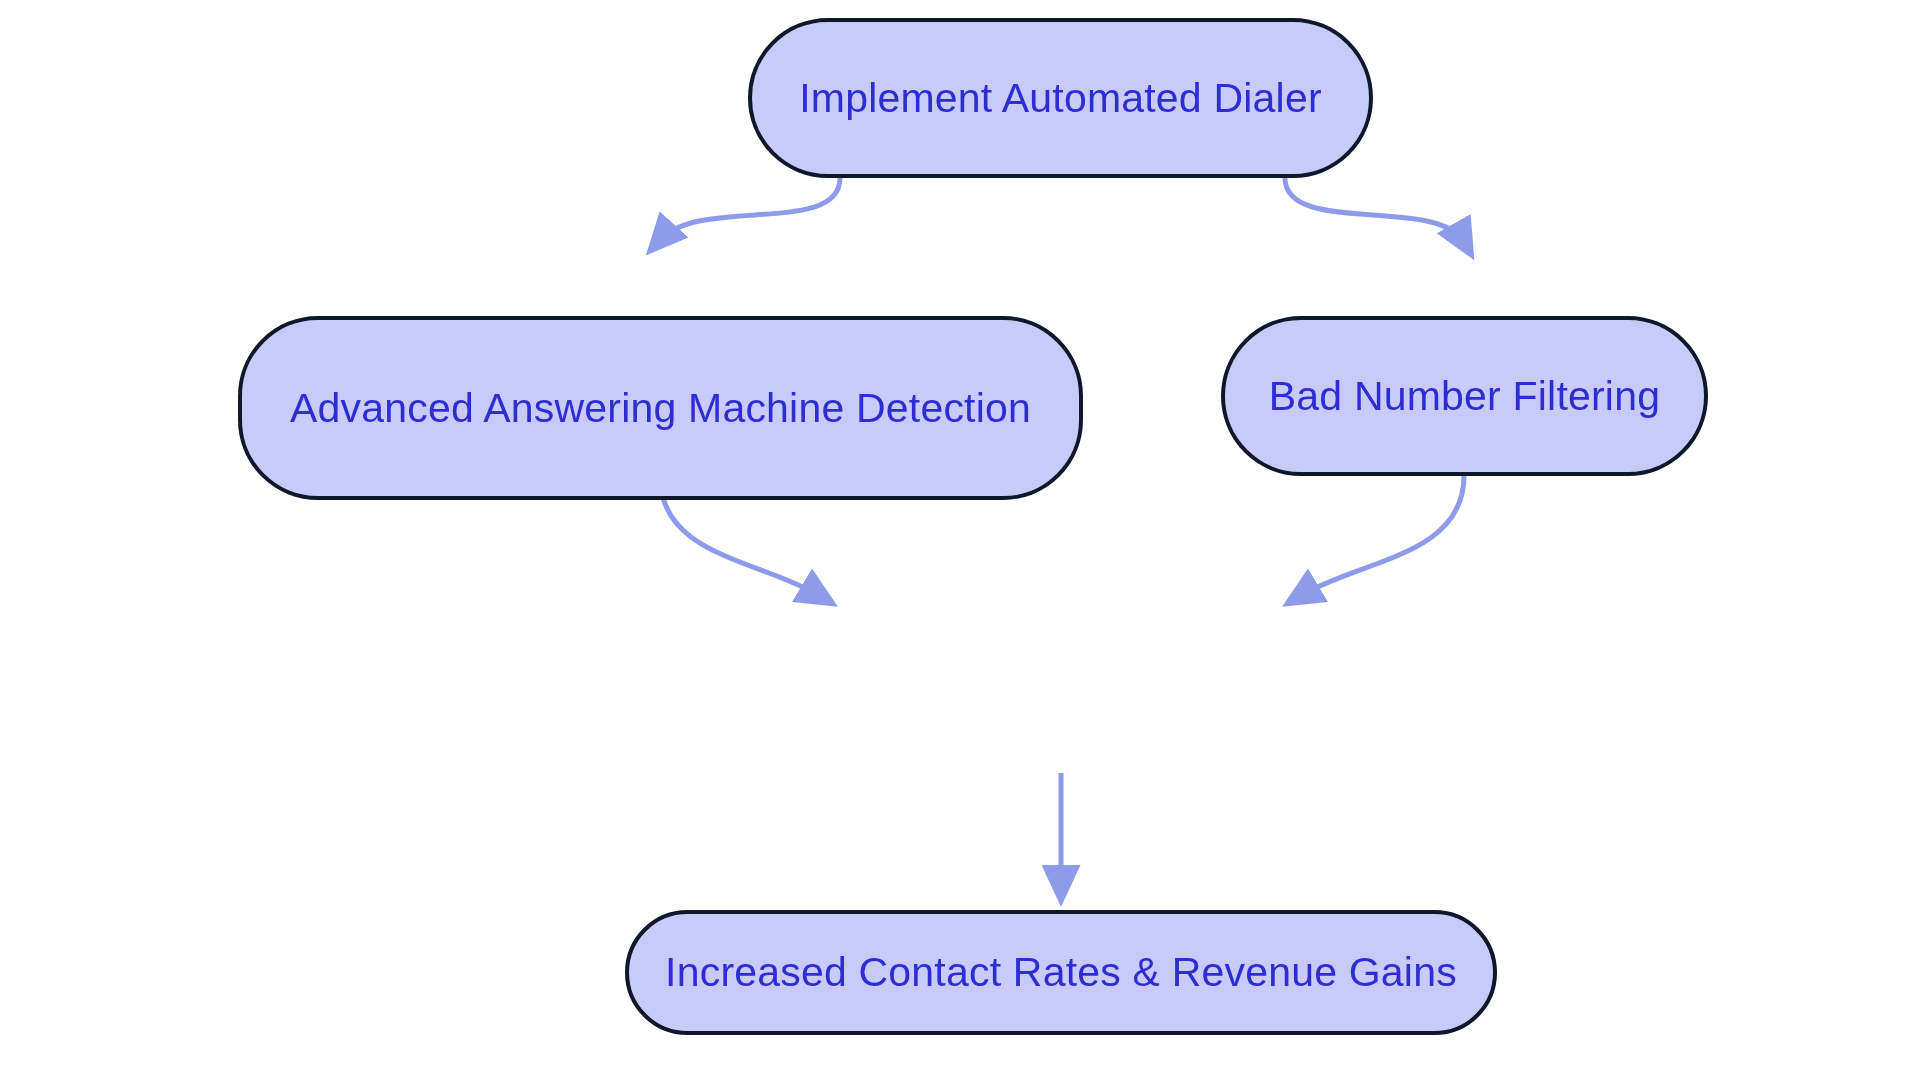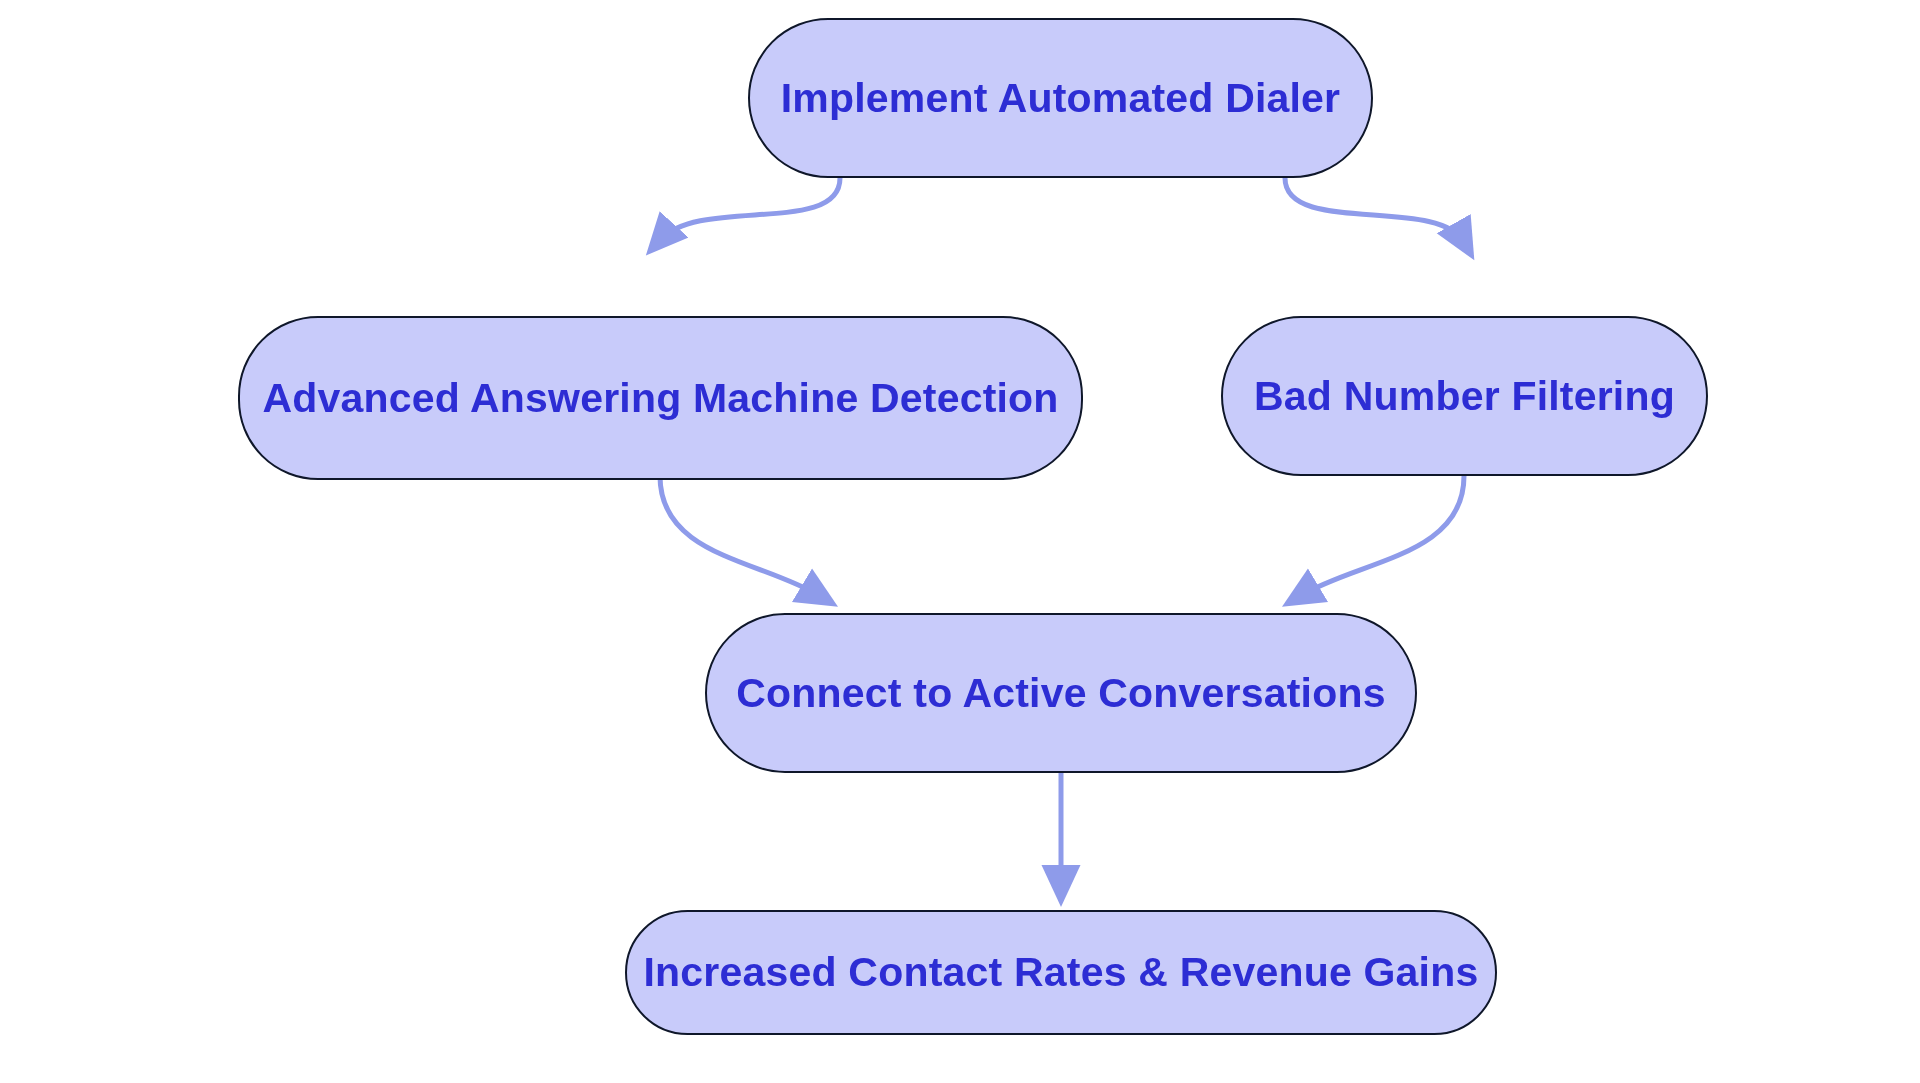--- a/index.html
+++ b/index.html
@@ -28,35 +28,35 @@
     height: 1083px;
     pointer-events: none;
   }
   .node {
     position: absolute;
     box-sizing: border-box;
     display: flex;
     align-items: center;
     justify-content: center;
     background: #c8cbfa;
-    border: 2px solid #0f172a;
+    border: 4px solid #0f172a;
     color: #2d2dd4;
     font-size: 41px;
-    font-weight: 700;
+    font-weight: 400;
     letter-spacing: 0.2px;
     white-space: nowrap;
     text-align: center;
   }
   .node-label {
     display: block;
     line-height: 1;
   }
   
   #node-root          { left: 748px;  top: 18px;  width: 625px; height: 160px; border-radius: 80px; }
-  #node-amd           { left: 238px;  top: 316px; width: 845px; height: 164px; border-radius: 80px; }
+  #node-amd           { left: 238px;  top: 316px; width: 845px; height: 184px; border-radius: 80px; }
   #node-filtering     { left: 1221px; top: 316px; width: 487px; height: 160px; border-radius: 80px; align-items: center; }
   #node-connect       { left: 705px;  top: 613px; width: 712px; height: 160px; border-radius: 80px; }
   #node-outcome       { left: 625px;  top: 910px; width: 872px; height: 125px; border-radius: 80px; }
 </style>
 </head>
 <body>
 
 <div id="canvas">
 
   <svg id="edge-layer" viewBox="0 0 1920 1083" width="1920" height="1083" xmlns="http://www.w3.org/2000/svg">
@@ -82,21 +82,18 @@
   </div>
 
   <div class="node" id="node-amd">
     <span class="node-label">Advanced Answering Machine Detection</span>
   </div>
 
   <div class="node" id="node-filtering">
     <span class="node-label">Bad Number Filtering</span>
   </div>
 
-  <div class="node" id="node-connect">
-    <span class="node-label">Connect to Active Conversations</span>
-  </div>
 
   <div class="node" id="node-outcome">
     <span class="node-label">Increased Contact Rates &amp; Revenue Gains</span>
   </div>
 
 </div>
 
 </body></html>

